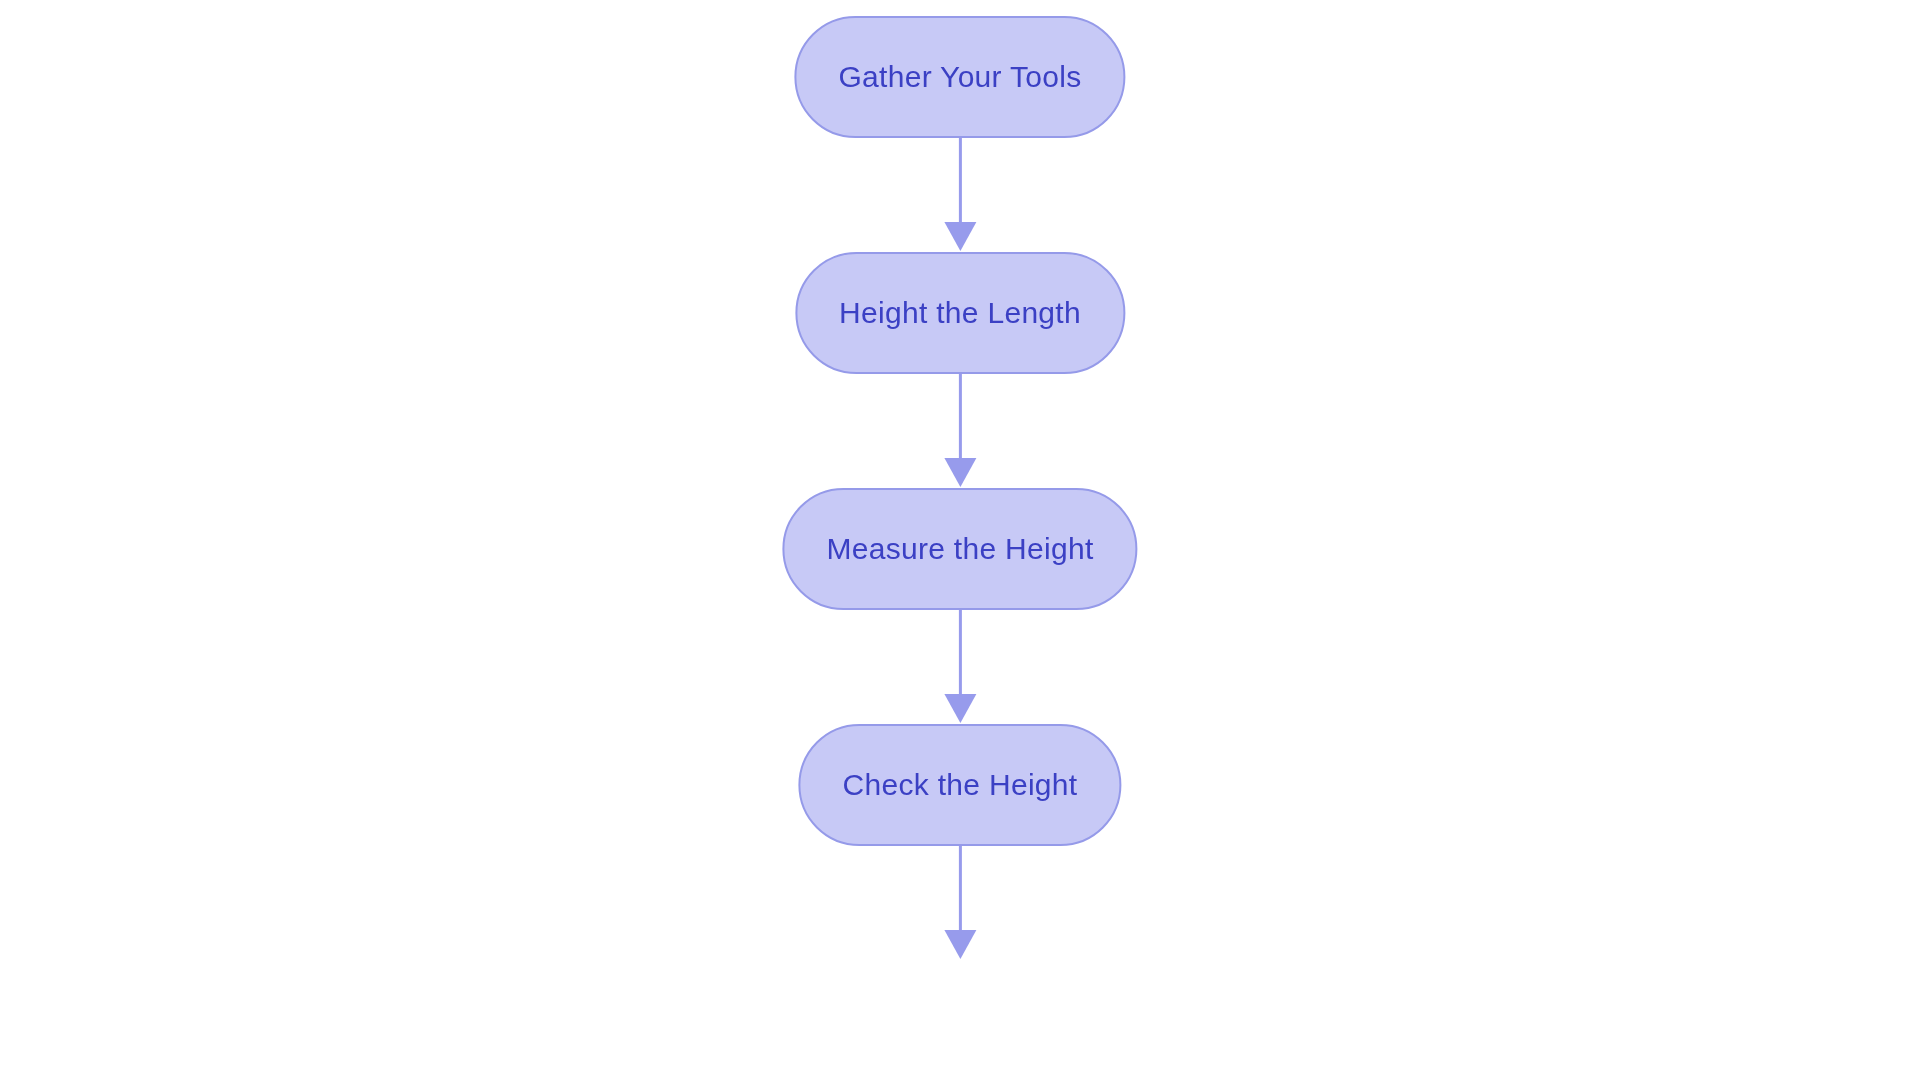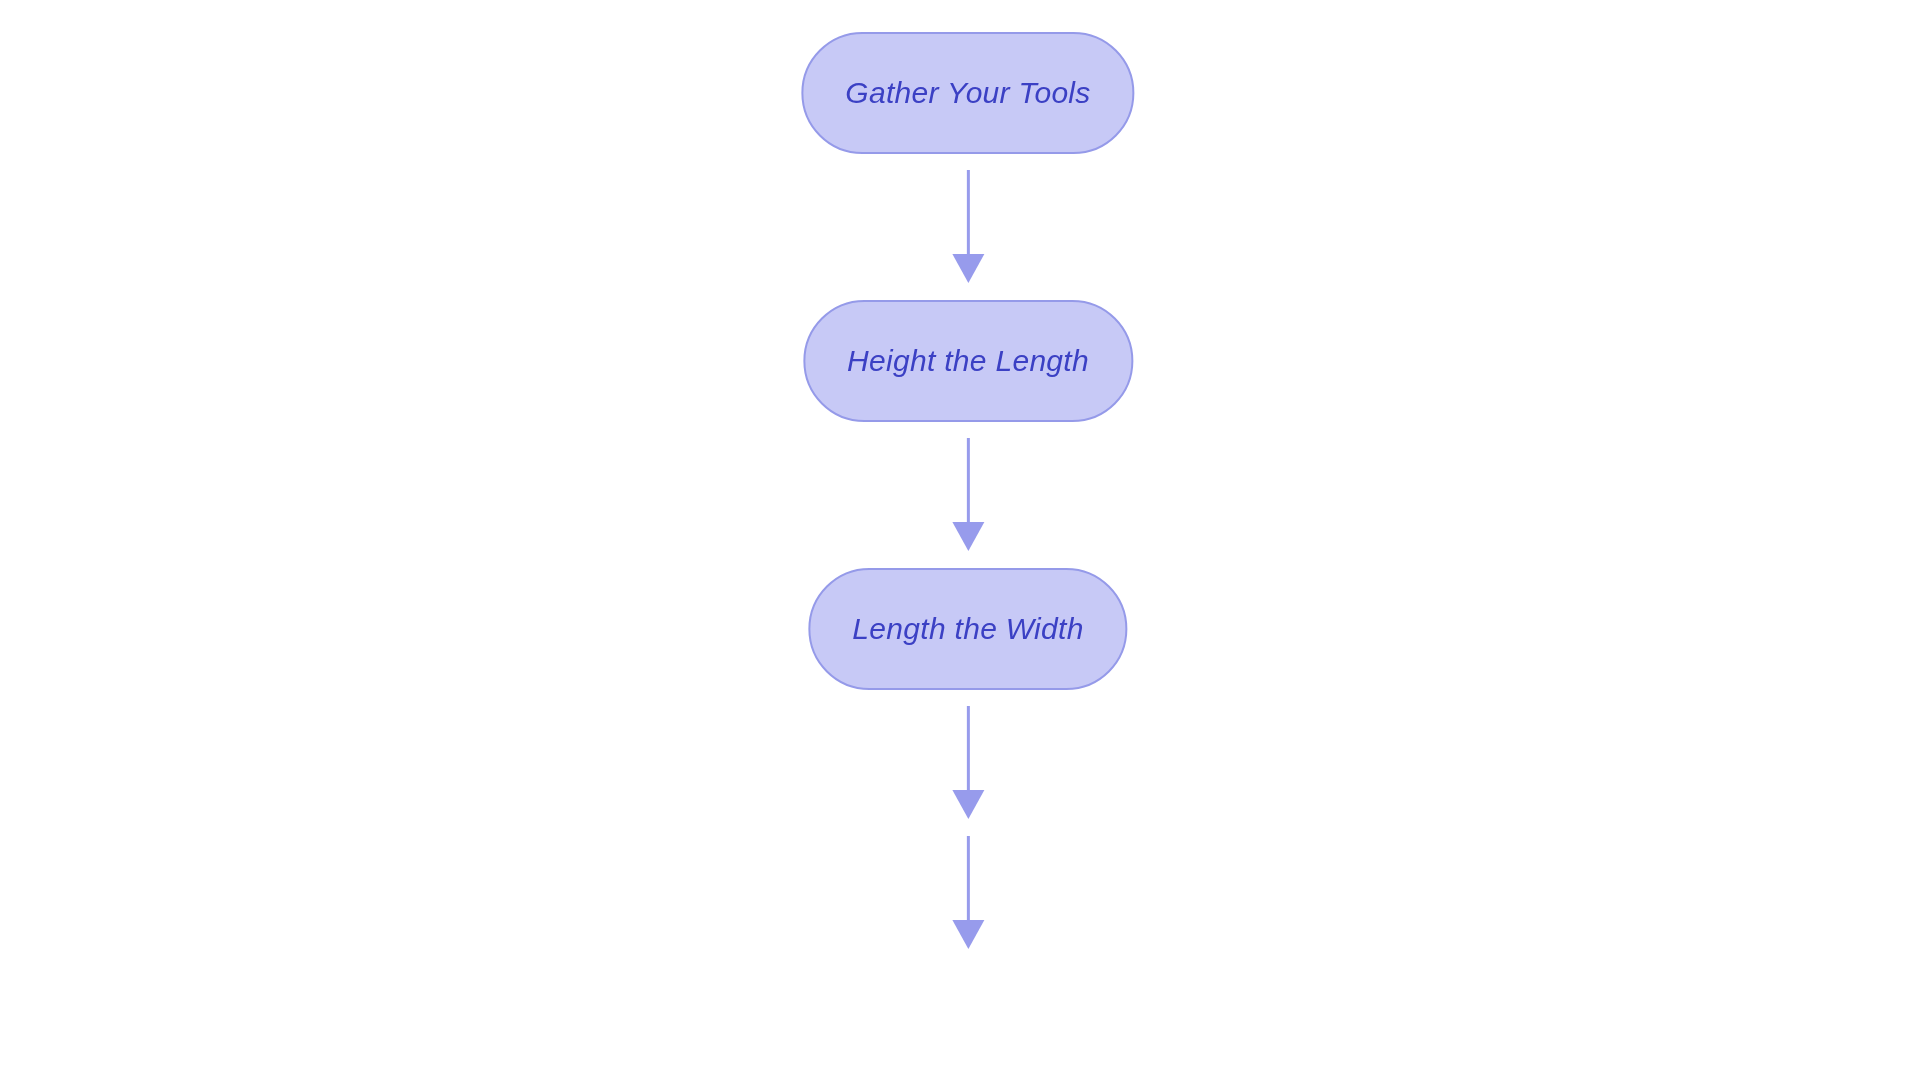--- a/index.html
+++ b/index.html
@@ -2,21 +2,21 @@
 <html style="--node-fill: #c7c9f6; --node-border: #959ae9; --node-text: #3b40c4; --arrow: #979bec; --background: #ffffff;"><head>
 <meta charset="utf-8">
 <style>
   :root {
     --node-fill: #c7c9f6;
     --node-border: #959ae9;
     --node-text: #3b40c4;
     --arrow: #979bec;
     --background: #ffffff;
   }
-  * { margin: 8px; padding: 0; box-sizing: border-box; font-style: italic; }
+  * { margin: 0; padding: 0; box-sizing: border-box; }
   html, body {
     width: 1920px;
     height: 1083px;
     background: var(--background);
     font-family: "Liberation Sans", "DejaVu Sans", sans-serif;
     overflow: hidden;
   }
   .flowchart {
     position: absolute;
     left: 50%;
@@ -70,16 +70,17 @@
   }
 </style>
 </head>
 <body>
 
 <div class="flowchart">
   <div class="node">Gather Your Tools</div>
   <div class="connector"></div>
   <div class="node">Height the Length</div>
   <div class="connector"></div>
-  <div class="node">Length the Width</div>
+  <div class="node">Measure the Height</div>
   <div class="connector"></div>
+  <div class="node">Check the Height</div>
   <div class="connector"></div>
 </div>
 
 </body></html>

